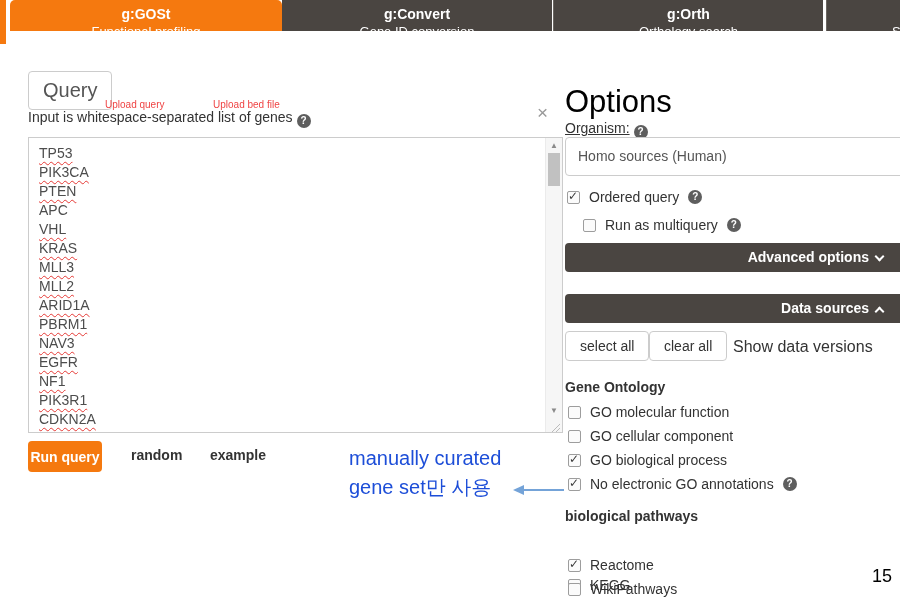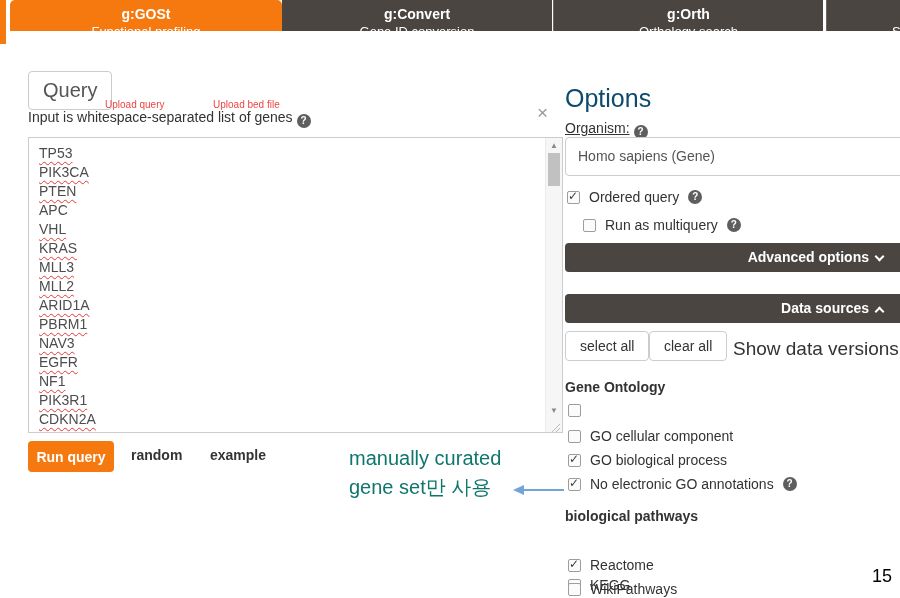--- a/index.html
+++ b/index.html
@@ -45,50 +45,50 @@
     text-decoration-thickness:1px;text-underline-offset:3px;width:max-content;}
   .gene-line.plain{text-decoration:none;}
   .scrollbar{position:absolute;right:0;top:0;width:17px;bottom:0;background:#f6f6f6;
     border-left:1px solid #ebebeb;}
   .sb-arrow{position:absolute;left:0;width:100%;text-align:center;color:#8a8a8a;
     font-size:8px;line-height:14px;}
   .sb-thumb{position:absolute;left:2px;width:12px;top:15px;height:33px;background:#c1c1c1;}
   .resize-grip{position:absolute;right:1px;bottom:1px;width:12px;height:12px;}
 
   
-  .run-btn{left:28px;top:441px;width:86px;height:31px;background:var(--accent);
+  .run-btn{left:28px;top:441px;width:74px;height:31px;background:var(--accent);
     border:none;border-radius:4px;color:#fff;font-weight:bold;font-size:14px;cursor:pointer;}
   .txt-btn{top:447px;font-size:14px;font-weight:bold;color:#333;cursor:pointer;}
 
   
-  .annot{left:349px;top:444px;font-size:20px;line-height:29px;color:#0f766e;}
+  .annot{left:349px;top:444px;font-size:20px;line-height:29px;color:#1d4ed8;}
   .annot-arrow{left:512px;top:483px;}
 
   
-  .opt-title{left:565px;top:84px;font-size:25px;color:#0c4a6e;font-weight:normal;}
+  .opt-title{left:565px;top:84px;font-size:31px;color:#000000;font-weight:normal;}
   .organism-label{left:565px;top:120px;font-size:14px;text-decoration:underline;}
   .organism-box{left:565px;top:137px;width:345px;height:39px;border:1px solid #ccc;
     border-radius:4px;background:#fff;font-size:14px;color:#555;line-height:37px;
     padding-left:12px;cursor:pointer;}
   .cb-row{display:flex;align-items:center;gap:9px;font-size:14px;color:#333;}
   .checkbox{width:13px;height:13px;border:1px solid #9d9d9d;border-radius:2px;
     background:#fbfbfb;position:relative;flex:0 0 13px;cursor:pointer;}
   .checkbox .mark{position:absolute;left:0px;top:-3px;font-size:12px;color:#3a3a3a;
     font-weight:bold;display:none;line-height:14px;}
   .checkbox.checked .mark{display:block;}
   .dark-bar{left:565px;width:345px;height:29px;background:var(--dark);border-radius:4px;
     color:#fff;font-size:14px;font-weight:bold;line-height:29px;text-align:right;
     padding-right:27px;cursor:pointer;}
   .chev{display:inline-block;width:7px;height:7px;border-right:2px solid #fff;
     border-bottom:2px solid #fff;margin-left:7px;}
   .chev.down{transform:rotate(45deg);vertical-align:2px;}
   .chev.up{transform:rotate(-135deg);vertical-align:-2px;}
   .small-btn{top:331px;height:30px;border:1px solid #ccc;border-radius:4px;background:#fff;
     font-size:14px;color:#333;padding:0 14px;cursor:pointer;}
-  .show-versions{left:733px;top:338px;font-size:19px;color:#333;cursor:pointer;}
+  .show-versions{left:733px;top:338px;font-size:16px;color:#333;cursor:pointer;}
   .sec-head{left:565px;font-size:14px;font-weight:bold;color:#333;}
   .page-num{left:872px;top:566px;font-size:18px;color:#000000;}
 </style>
 </head>
 <body>
 
 <div class="abs tab-strip"></div>
 <div class="abs nav-tab active" style="left:10px;width:272px;">
   <div class="t1">g:GOSt</div>
   <div class="t2">Functional profiling</div>
@@ -164,21 +164,21 @@
 <svg class="abs annot-arrow" width="54" height="14">
   <line x1="10" y1="7" x2="52" y2="7" stroke="#74a3d8" stroke-width="2"></line>
   <polygon points="1,7 12,2 12,12" fill="#74a3d8"></polygon>
 </svg>
 
 <h1 class="abs opt-title">Options</h1>
 <div class="abs organism-label">
   <span>Organism:</span><span class="help-icon">?</span>
 </div>
 <div class="abs organism-box">
-  <span>Homo sapiens (Gene)</span>
+  <span>Homo sources (Human)</span>
 </div>
 
 <div class="abs" style="left:567px;top:189px;" id="top-cb-0">
     <div class="cb-row">
       <span class="checkbox checked">
         <span class="mark">✓</span>
       </span>
       <span>Ordered query</span>
       <span class="help-icon" style="margin-left: 0px;">?</span>
     </div>
@@ -200,20 +200,21 @@
 
 <button class="abs small-btn" style="left:565px;">select all</button>
 <button class="abs small-btn" style="left:649px;">clear all</button>
 <div class="abs show-versions">Show data versions</div>
 
 <div class="abs sec-head" style="top:379px;">Gene Ontology</div>
 <div id="go-rows">
     <div class="abs" style="left: 568px; top: 404px;">
       <div class="cb-row">
         <span class="checkbox"></span>
+        <span>GO molecular function</span>
       </div>
     </div>
     <div class="abs" style="left: 568px; top: 428px;">
       <div class="cb-row">
         <span class="checkbox"></span>
         <span>GO cellular component</span>
       </div>
     </div>
     <div class="abs" style="left: 568px; top: 452px;">
       <div class="cb-row">

